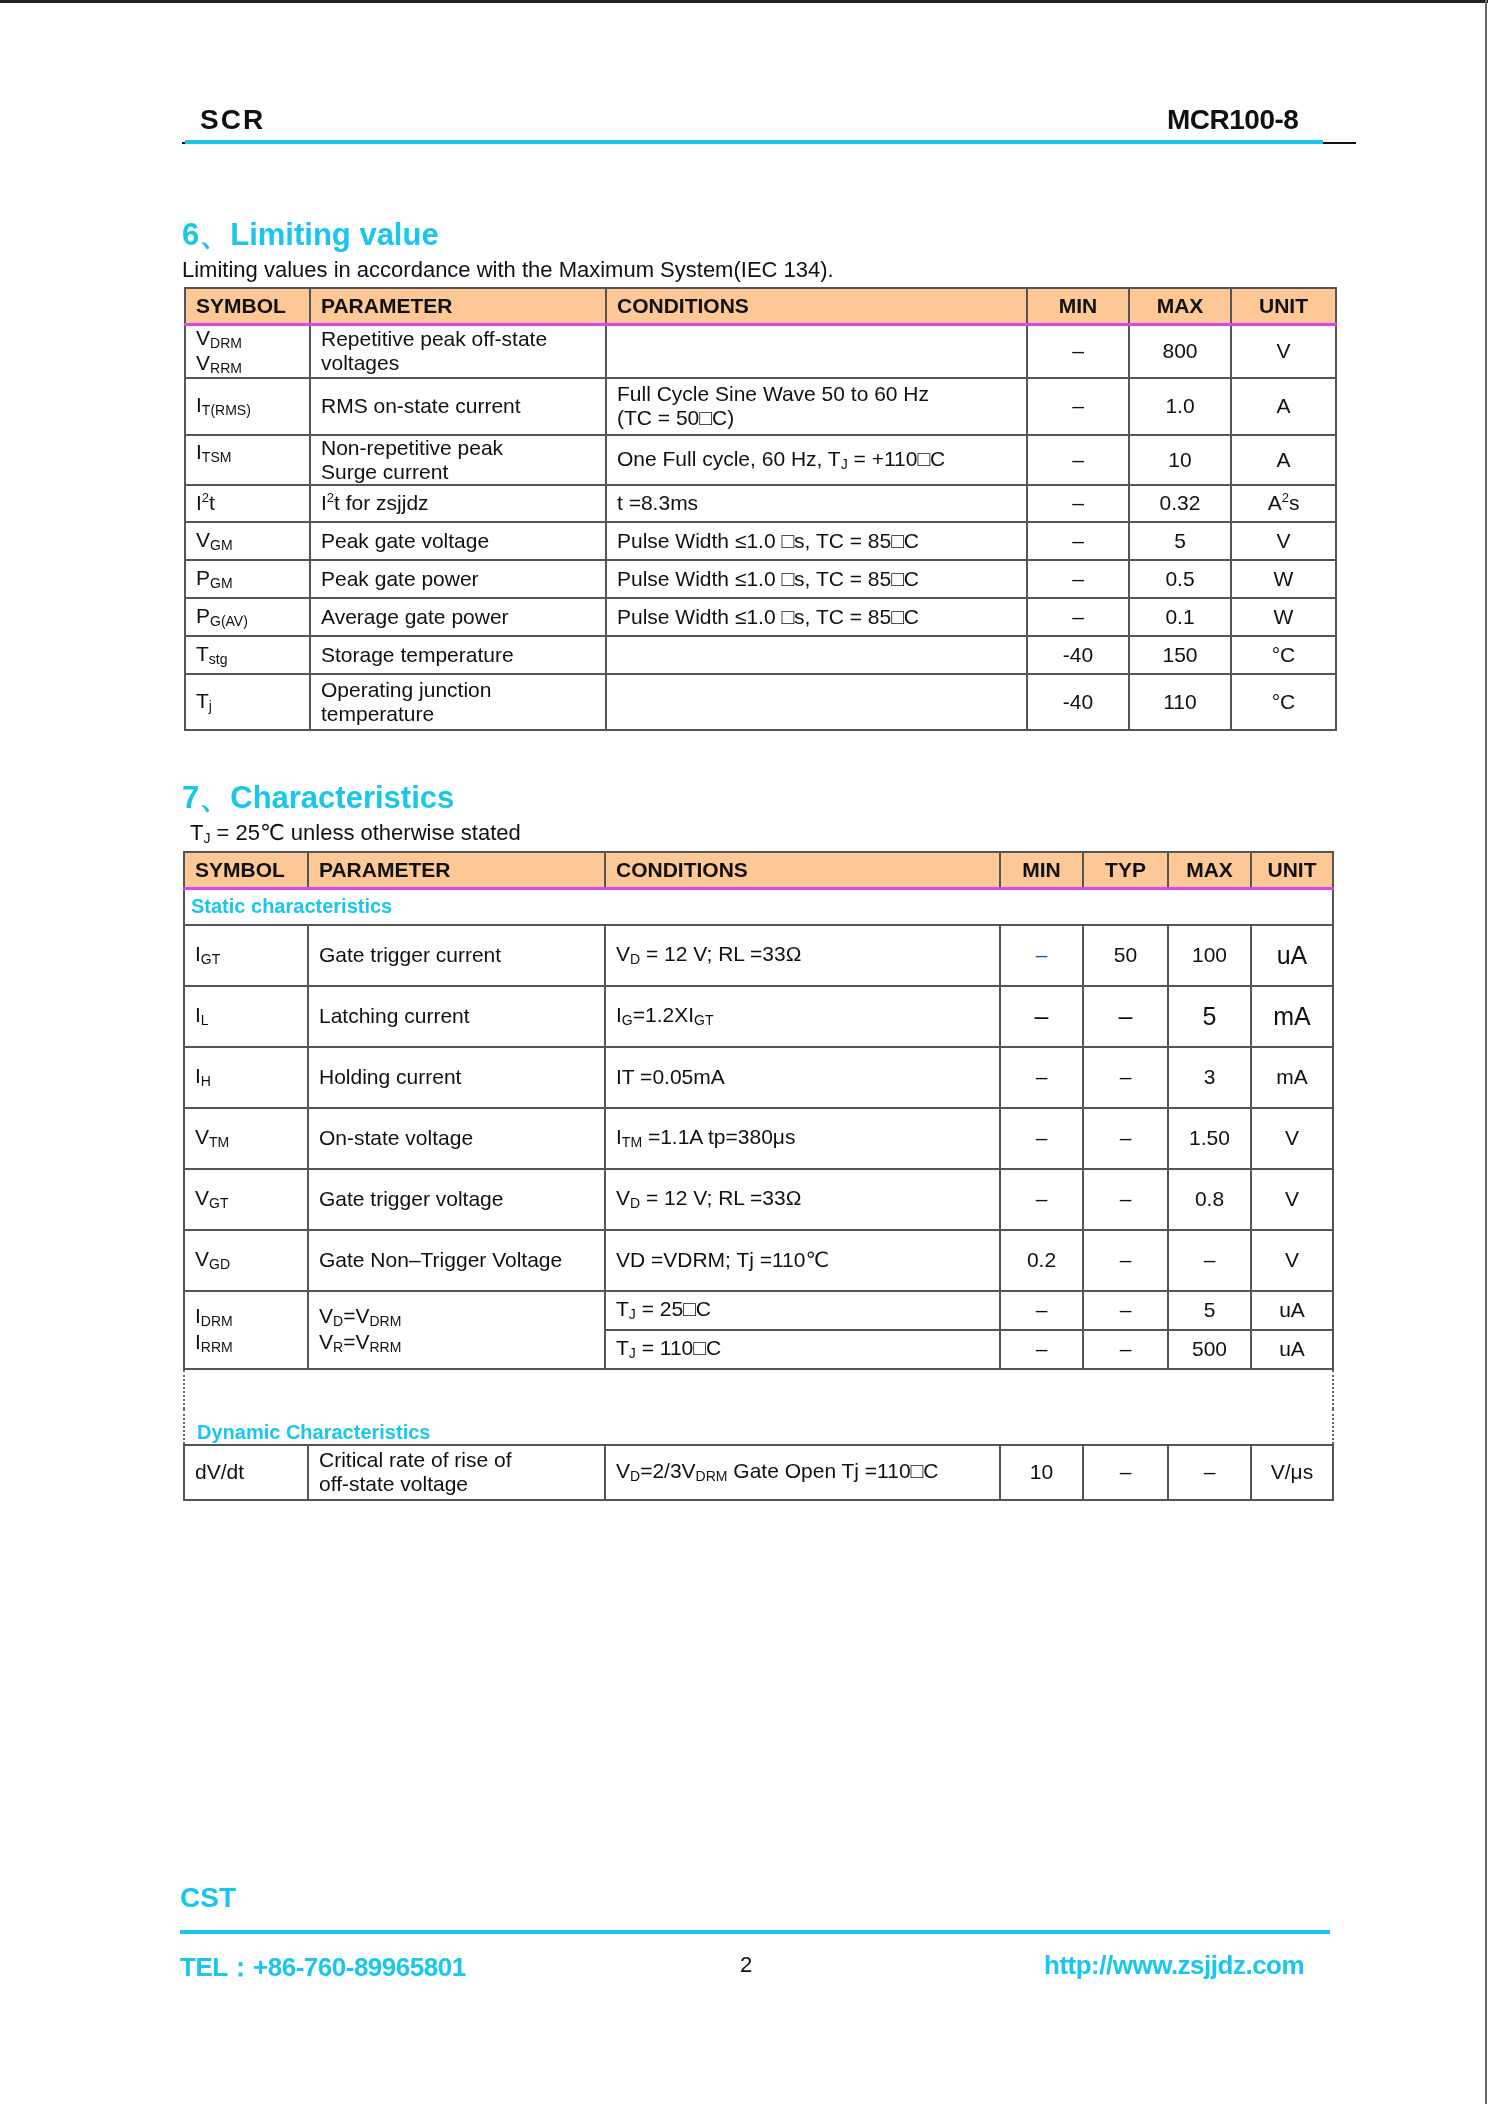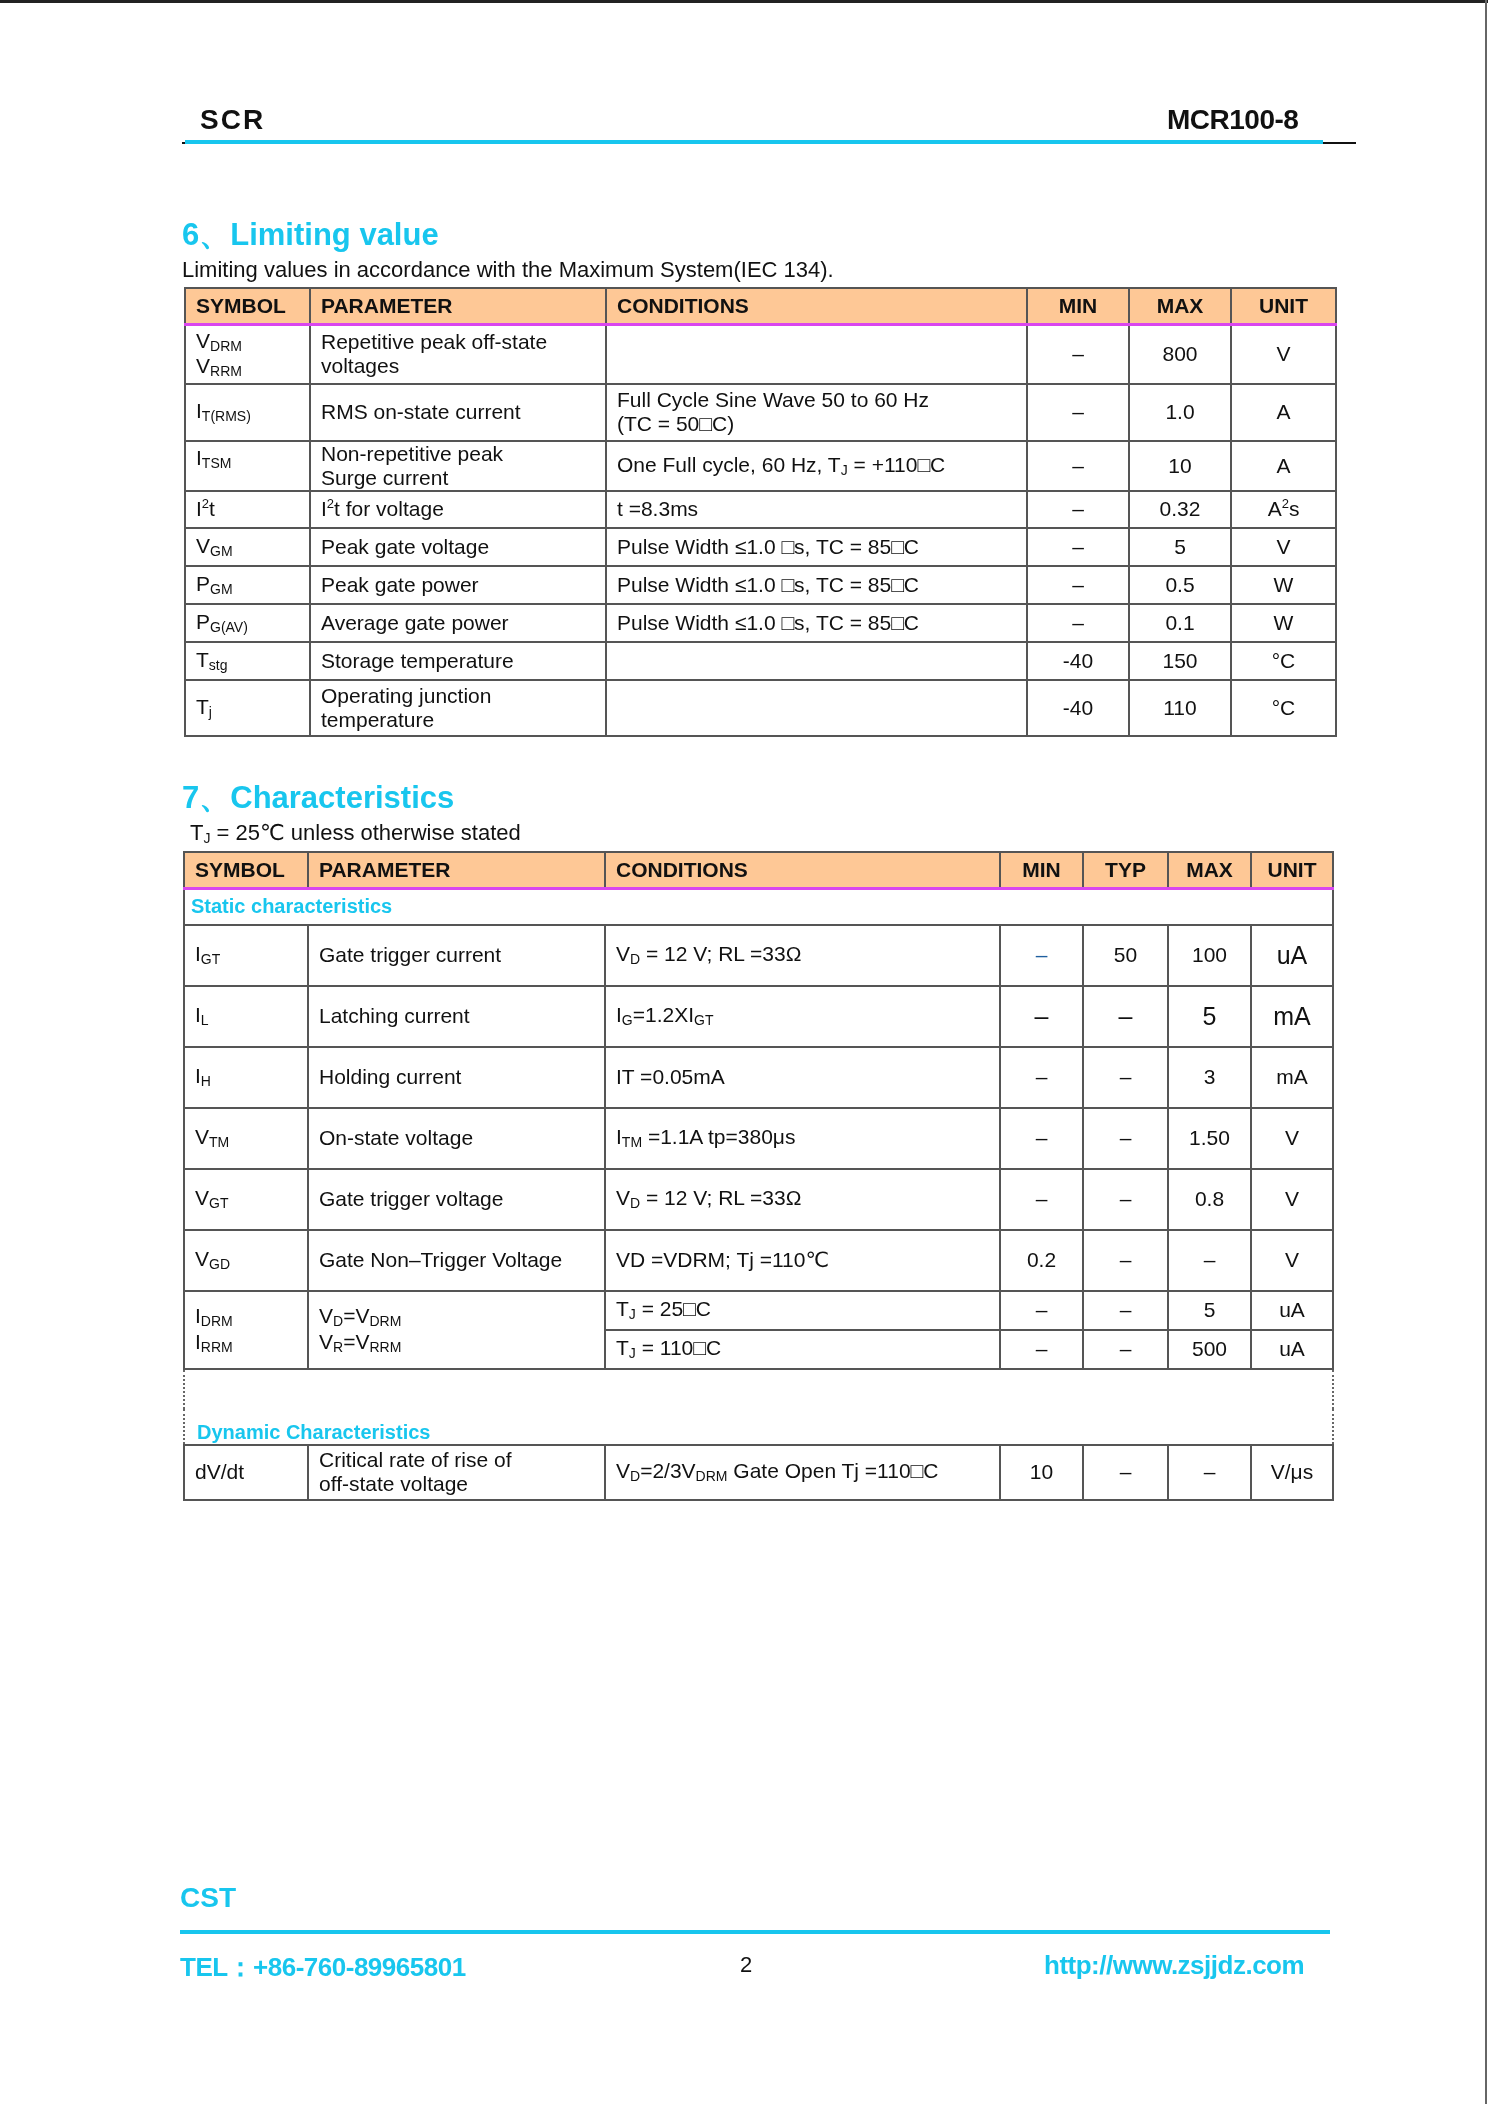--- a/index.html
+++ b/index.html
@@ -65,21 +65,21 @@
     <tr>
       <th>SYMBOL</th>
       <th>PARAMETER</th>
       <th>CONDITIONS</th>
       <th class="c">MIN</th>
       <th class="c">MAX</th>
       <th class="c">UNIT</th>
     </tr>
   </thead>
   <tbody>
-    <tr style="height:59px">
+    <tr style="height:53px">
       <td>
         <span>V</span><sub>DRM</sub><br>
         <span>V</span><sub>RRM</sub>
       </td>
       <td><span>Repetitive peak off-state</span><br><span>voltages</span></td>
       <td></td>
       <td class="c">–</td>
       <td class="c">800</td>
       <td class="c">V</td>
     </tr>
@@ -94,21 +94,21 @@
     <tr style="height:47px">
       <td style="vertical-align:top; padding-top:4px;"><span>I</span><sub>TSM</sub></td>
       <td><span>Non-repetitive peak</span><br><span>Surge current</span></td>
       <td><span>One Full cycle, 60 Hz, T</span><sub>J</sub><span> = +110□C</span></td>
       <td class="c">–</td>
       <td class="c">10</td>
       <td class="c">A</td>
     </tr>
     <tr style="height:37px">
       <td><span>I</span><sup>2</sup><span>t</span></td>
-      <td><span>I</span><sup>2</sup><span>t for voltage</span></td>
+      <td><span>I</span><sup>2</sup><span>t for zsjjdz</span></td>
       <td>t =8.3ms</td>
       <td class="c">–</td>
       <td class="c">0.32</td>
       <td class="c"><span>A</span><sup>2</sup><span>s</span></td>
     </tr>
     <tr style="height:38px">
       <td><span>V</span><sub>GM</sub></td>
       <td>Peak gate voltage</td>
       <td>Pulse Width ≤1.0 □s, TC = 85□C</td>
       <td class="c">–</td>

